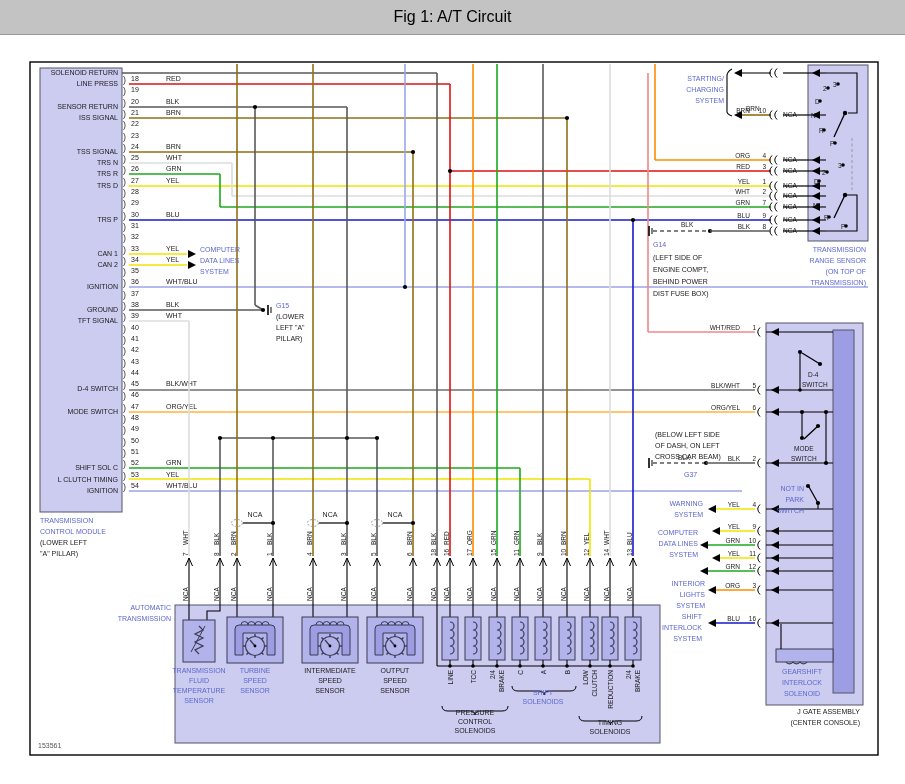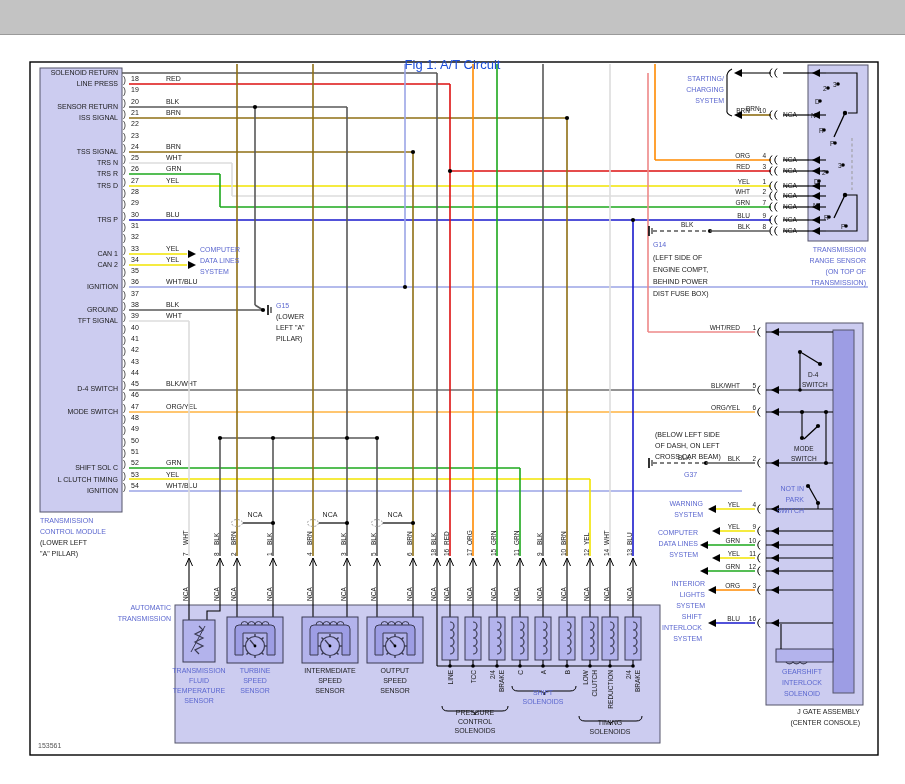--- a/index.html
+++ b/index.html
@@ -1,20 +1,20 @@
 <!DOCTYPE html>
 <html><head>
 <meta charset="utf-8">
 <style>
   html,body{margin:0;padding:0;background:#fff;}
   #page{position:relative;width:905px;height:784px;background:#fff;overflow:hidden;
         font-family:"Liberation Sans",sans-serif;}
   #titlebar{position:absolute;left:0;top:0;width:905px;height:34px;background:#c3c3c3;
             border-bottom:1px solid #9a9a9a;text-align:center;}
-  #titlebar span{display:inline-block;line-height:34px;font-size:13px;color:#1d4ed8;margin-top:48px;}
+  #titlebar span{display:inline-block;line-height:34px;font-size:16px;color:#000000;}
   svg text{font-family:"Liberation Sans",sans-serif;}
   .t65{font-size:6.5px;} .t7{font-size:7px;} .t9{font-size:9px;}
 </style>
 </head>
 <body>
 
 <div id="page">
   <div id="titlebar">
     <span>Fig 1: A/T Circuit</span>
   </div>

